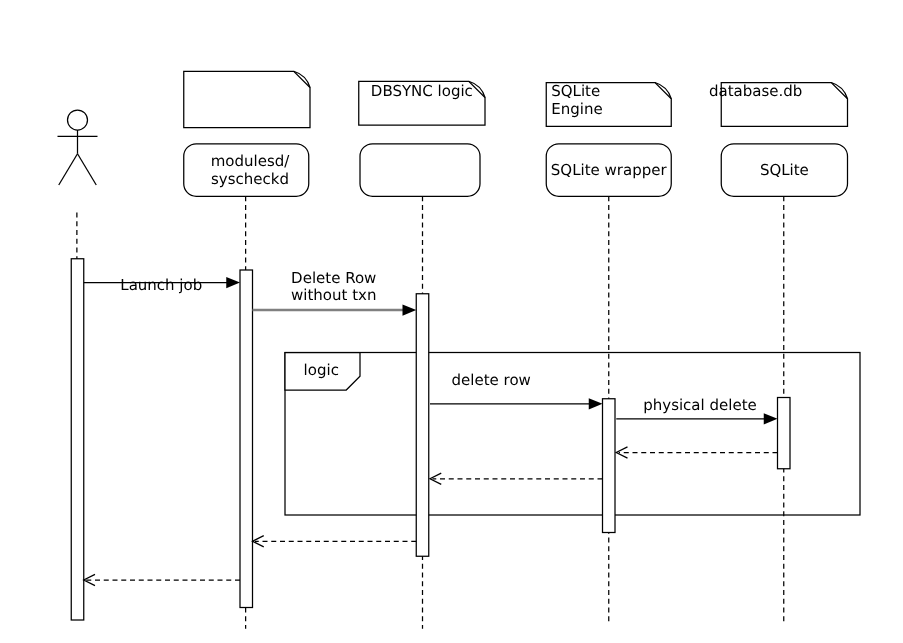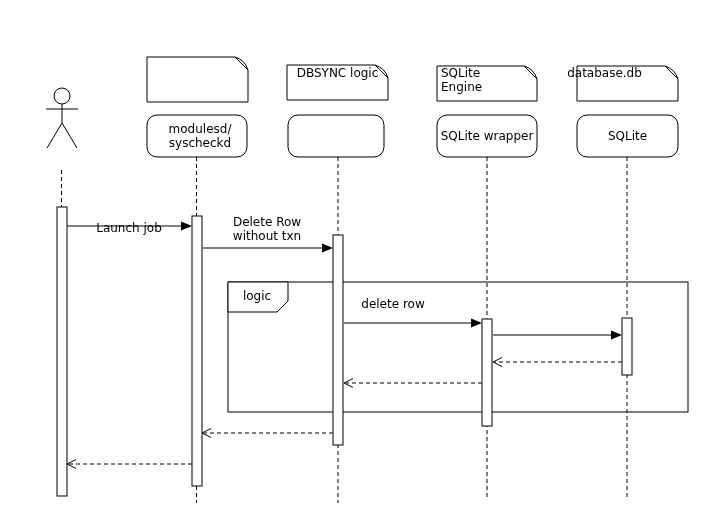--- a/index.html
+++ b/index.html
@@ -131,14 +131,15 @@
 syscheckd</div>
   <div class="lbl flexc" style="left:437px;top:115px;width:100px;height:42px;">SQLite wrapper</div>
   <div class="lbl flexc" style="left:577px;top:115px;width:101px;height:42px;">SQLite</div>
 
   <div class="lbl flexc" style="left:228px;top:282px;width:58px;height:28px;">logic</div>
 
   <div class="lbl c" style="left:69px;top:189px;width:120px;margin-top:32px;">Launch job</div>
   <div class="lbl c" style="left:207px;top:215px;width:120px;">Delete Row
 without txn</div>
   <div class="lbl c" style="left:333px;top:297px;width:120px;">delete row</div>
+  <div class="lbl c" style="left:500px;top:317px;width:120px;">physical delete</div>
 
 </div>
 
 </body></html>

